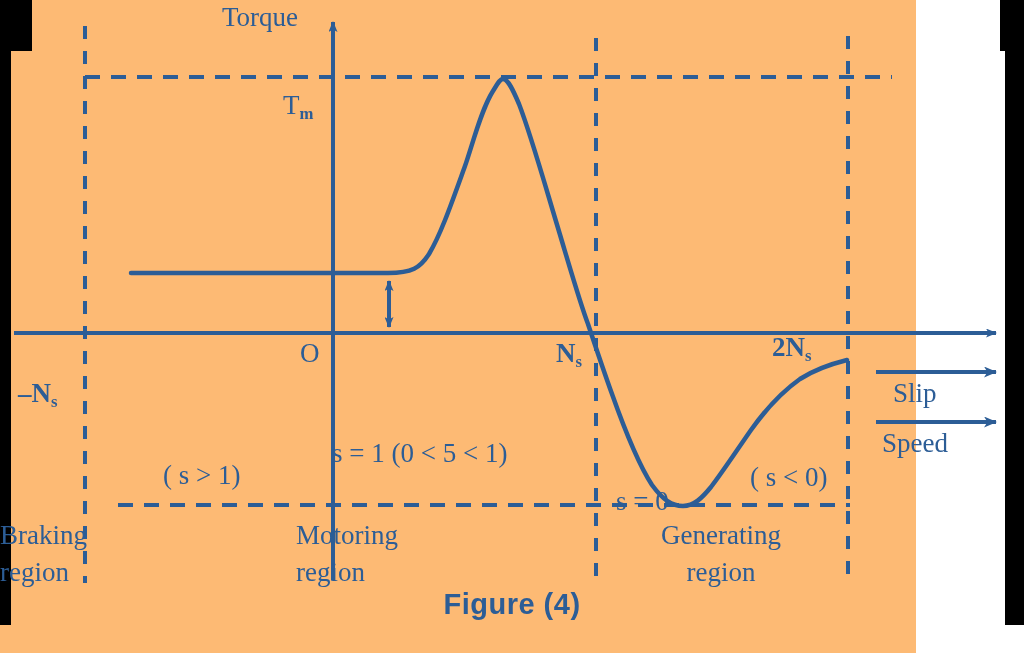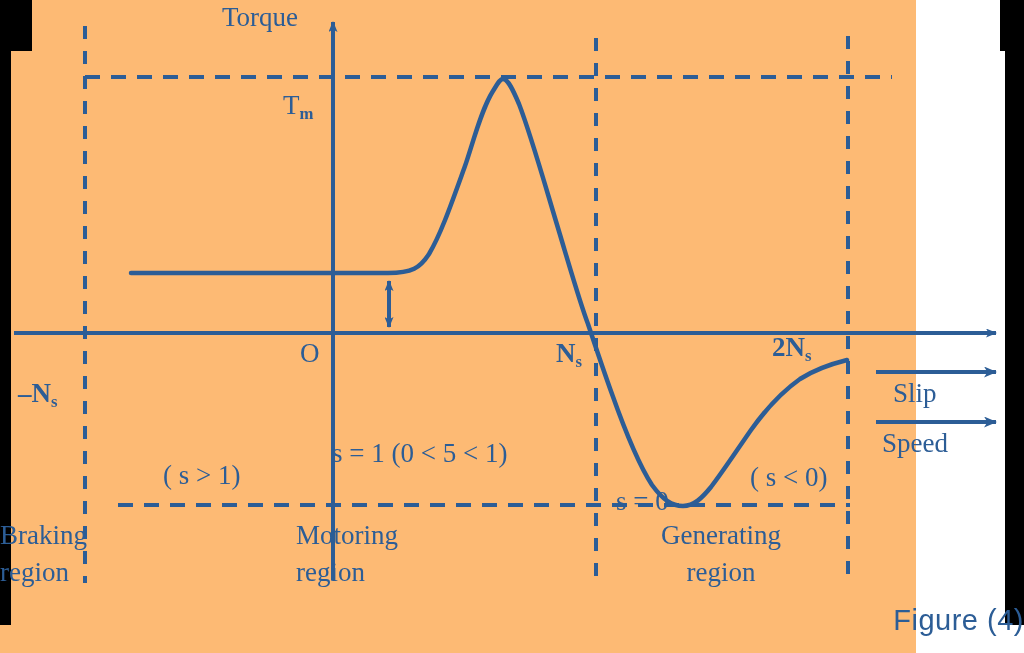--- a/index.html
+++ b/index.html
@@ -41,26 +41,26 @@
     position: relative;
     top: 0.30em;
     font-weight: bold;
   }
   .serif-24 { font-size: 27px; }
   .axis-name { font-size: 27px; }
   .bold-sub { font-weight: bold; }
   #caption {
     position: absolute;
     left: 0;
-    top: 604px;
+    top: 588px;
     width: 1024px;
-    text-align: right;
+    text-align: center;
     color: #2c5d96;
     font-family: "Liberation Sans", "DejaVu Sans", sans-serif;
-    font-weight: normal;
+    font-weight: bold;
     font-size: 29px;
     letter-spacing: 0.5px;
   }
   .blackbar {
     position: absolute;
     background: #000000;
   }
 </style>
 </head>
 <body>

